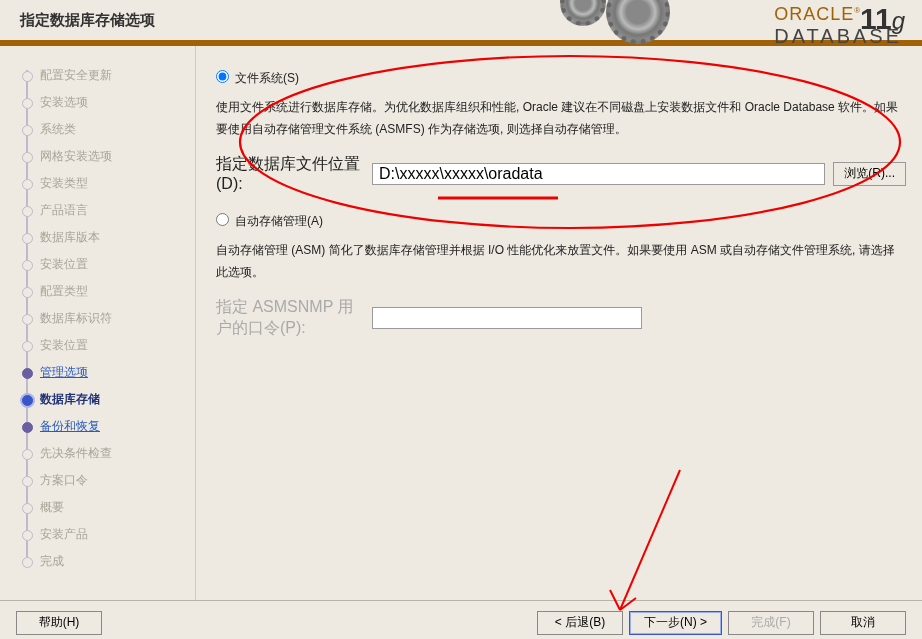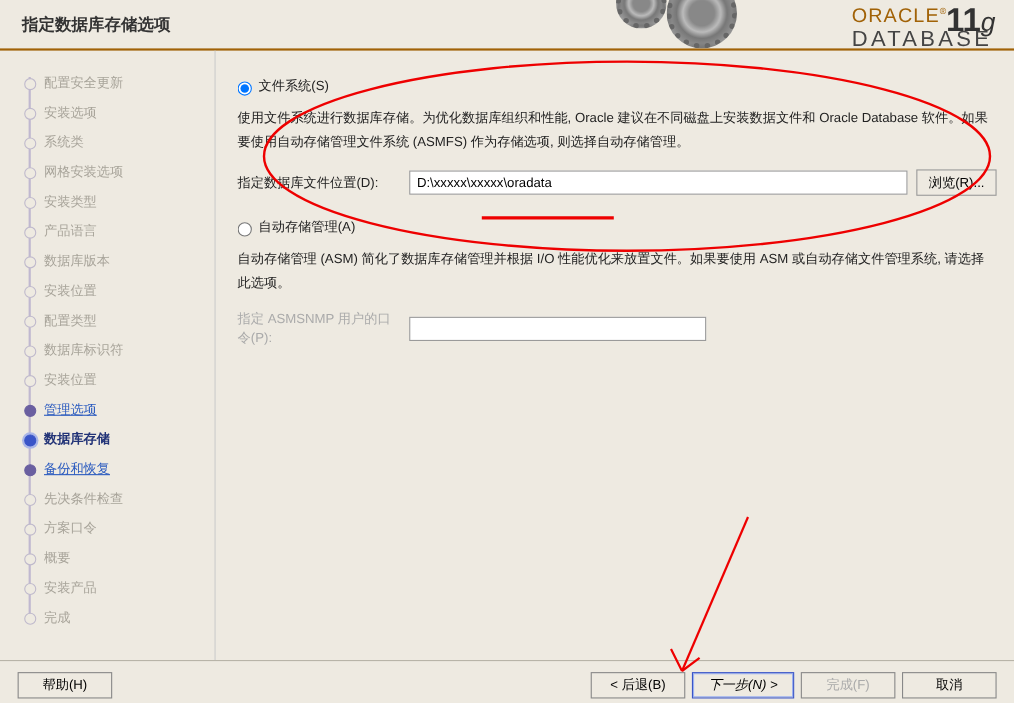--- a/index.html
+++ b/index.html
@@ -9,21 +9,21 @@
     font-size: 12px;
     background: #eeeae1;
     width: 922px;
     height: 639px;
     overflow: hidden;
     position: relative;
   }
   .header {
     height: 46px;
     background: #eeeae1;
-    border-bottom: 2px solid #a16207;
+    border-bottom: 6px solid #a16207;
     display: flex;
     align-items: center;
     padding-left: 20px;
     position: relative;
   }
   .header-title {
     font-size: 15px;
     font-weight: bold;
     color: #333;
   }
@@ -118,47 +118,47 @@
   .sidebar-item.current { color: #223377; font-weight: bold; }
   .sidebar-item.current::before { background: #3a55c8; border-color:#3a55c8; box-shadow: 0 0 0 2px #aab6e8; }
   .main {
     flex: 1;
     padding: 24px 16px 8px 20px;
     position: relative;
   }
   .option-block { margin-bottom: 16px; }
   .radio-row {
     display: flex;
-    align-items: flex-end;
+    align-items: flex-start;
     gap: 6px;
     margin-bottom: 10px;
   }
   .radio-row input[type=radio] { margin: 0; }
   .radio-label { font-size: 12px; color: #222; }
   .desc {
     color: #222;
     line-height: 1.8;
     font-size: 12px;
     margin-bottom: 14px;
   }
   .field-row {
     display: flex;
     align-items: center;
     gap: 8px;
     margin-bottom: 20px;
   }
-  .field-label { width: 148px; color: #222; font-size: 12px; }
+  .field-label { width: 148px; color: #222; font-size: 16px; }
   .field-label.disabled { color: #aaa; }
   .text-input {
     flex: 1;
     height: 22px;
     border: 1px solid #9a9a9a;
     background: #fff;
     padding: 0 6px;
-    font-size: 12px;
+    font-size: 16px;
     font-family: inherit;
   }
   .text-input.pw { width: 270px; flex: none; }
   .browse-btn {
     height: 24px;
     padding: 0 10px;
     background: #eeeae1;
     border: 1px solid #999;
     font-size: 12px;
     cursor: pointer;
@@ -180,21 +180,20 @@
     background: #eeeae1;
     border: 1px solid #888;
     font-size: 12px;
     cursor: pointer;
     font-family: inherit;
     min-width: 86px;
   }
   .wiz-btn.default {
     border: 1px solid #3a55c8;
     box-shadow: inset 0 0 0 1px #9ab0f0;
-    font-style: italic;
   }
   .wiz-btn:disabled {
     color: #aaa;
     cursor: default;
   }
   
   .anno { position: absolute; pointer-events:none; }
   .anno svg { overflow: visible; }
 </style>
 </head>

